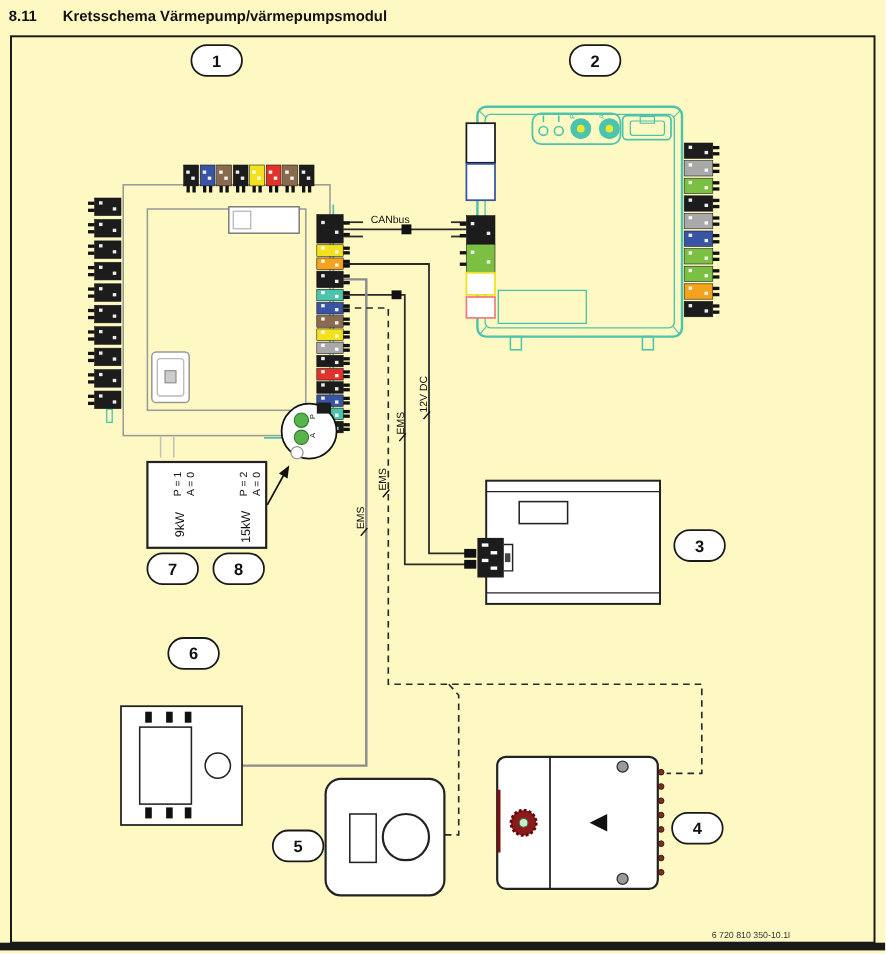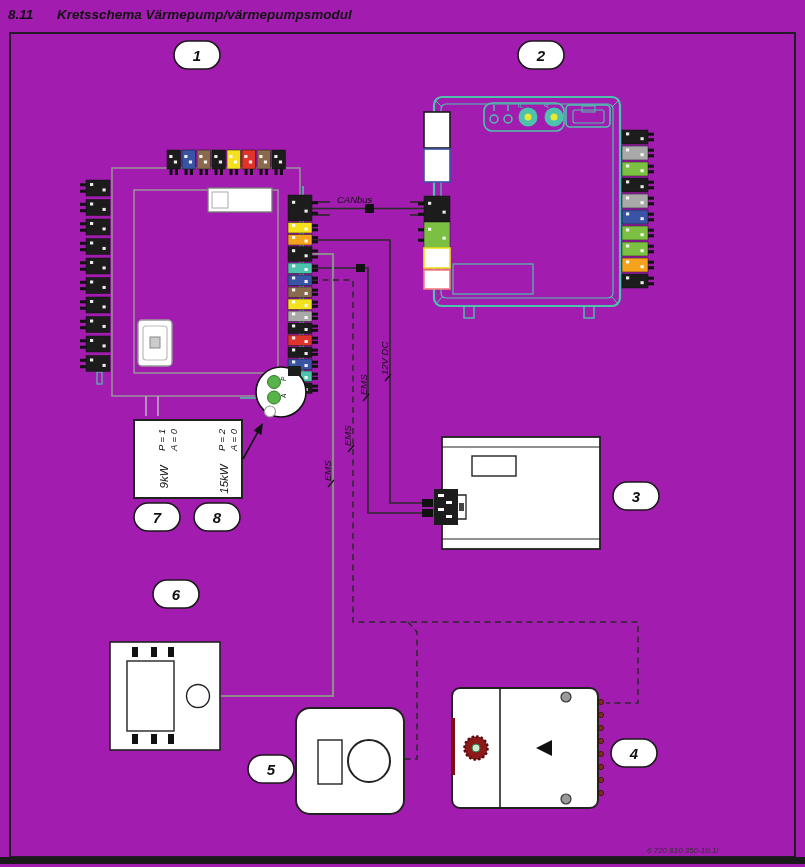--- a/index.html
+++ b/index.html
@@ -1,16 +1,16 @@
 <!DOCTYPE html>
 <html style="--black: #1c1c1c; --blue: #3954a5; --brown: #8a6a4f; --yellow: #f3e11e; --red: #e0332b; --orange: #f5a21c; --teal: #4cc3ad; --gray: #a9a9a9; --green: #7cc043; --pink: #f08080; --wire: #2a2a2a; --wire_gray: #8c8c8c; --board_line: #9a9a9a;"><head>
 <meta charset="utf-8">
 <style>
   html,body{margin:0;padding:0;background:#fff;}
-  .page{position:relative;width:805px;height:867px;background:#a21caf;font-family:"Liberation Sans",sans-serif;overflow:hidden;font-style:italic;}
+  .page{position:relative;width:805px;height:867px;background:#fef9c3;font-family:"Liberation Sans",sans-serif;overflow:hidden;}
   svg text{font-family:"Liberation Sans",sans-serif;fill:#111;}
   .h-num,.h-title{font-weight:bold;font-size:13.5px;}
   .callout-num{font-weight:bold;font-size:15px;text-anchor:middle;}
   .wire{stroke:#2a2a2a;stroke-width:1.6;fill:none;}
   .wire-dash{stroke:#2a2a2a;stroke-width:1.5;fill:none;stroke-dasharray:6,4.5;}
   .wire-gray{stroke:#8c8c8c;stroke-width:2.2;fill:none;}
   .lbl{font-size:9.5px;}
   .lbl-small{font-size:6.5px;}
   .cfg{font-size:9.5px;text-anchor:middle;}
   .cfg-big{font-size:11.5px;text-anchor:middle;}

